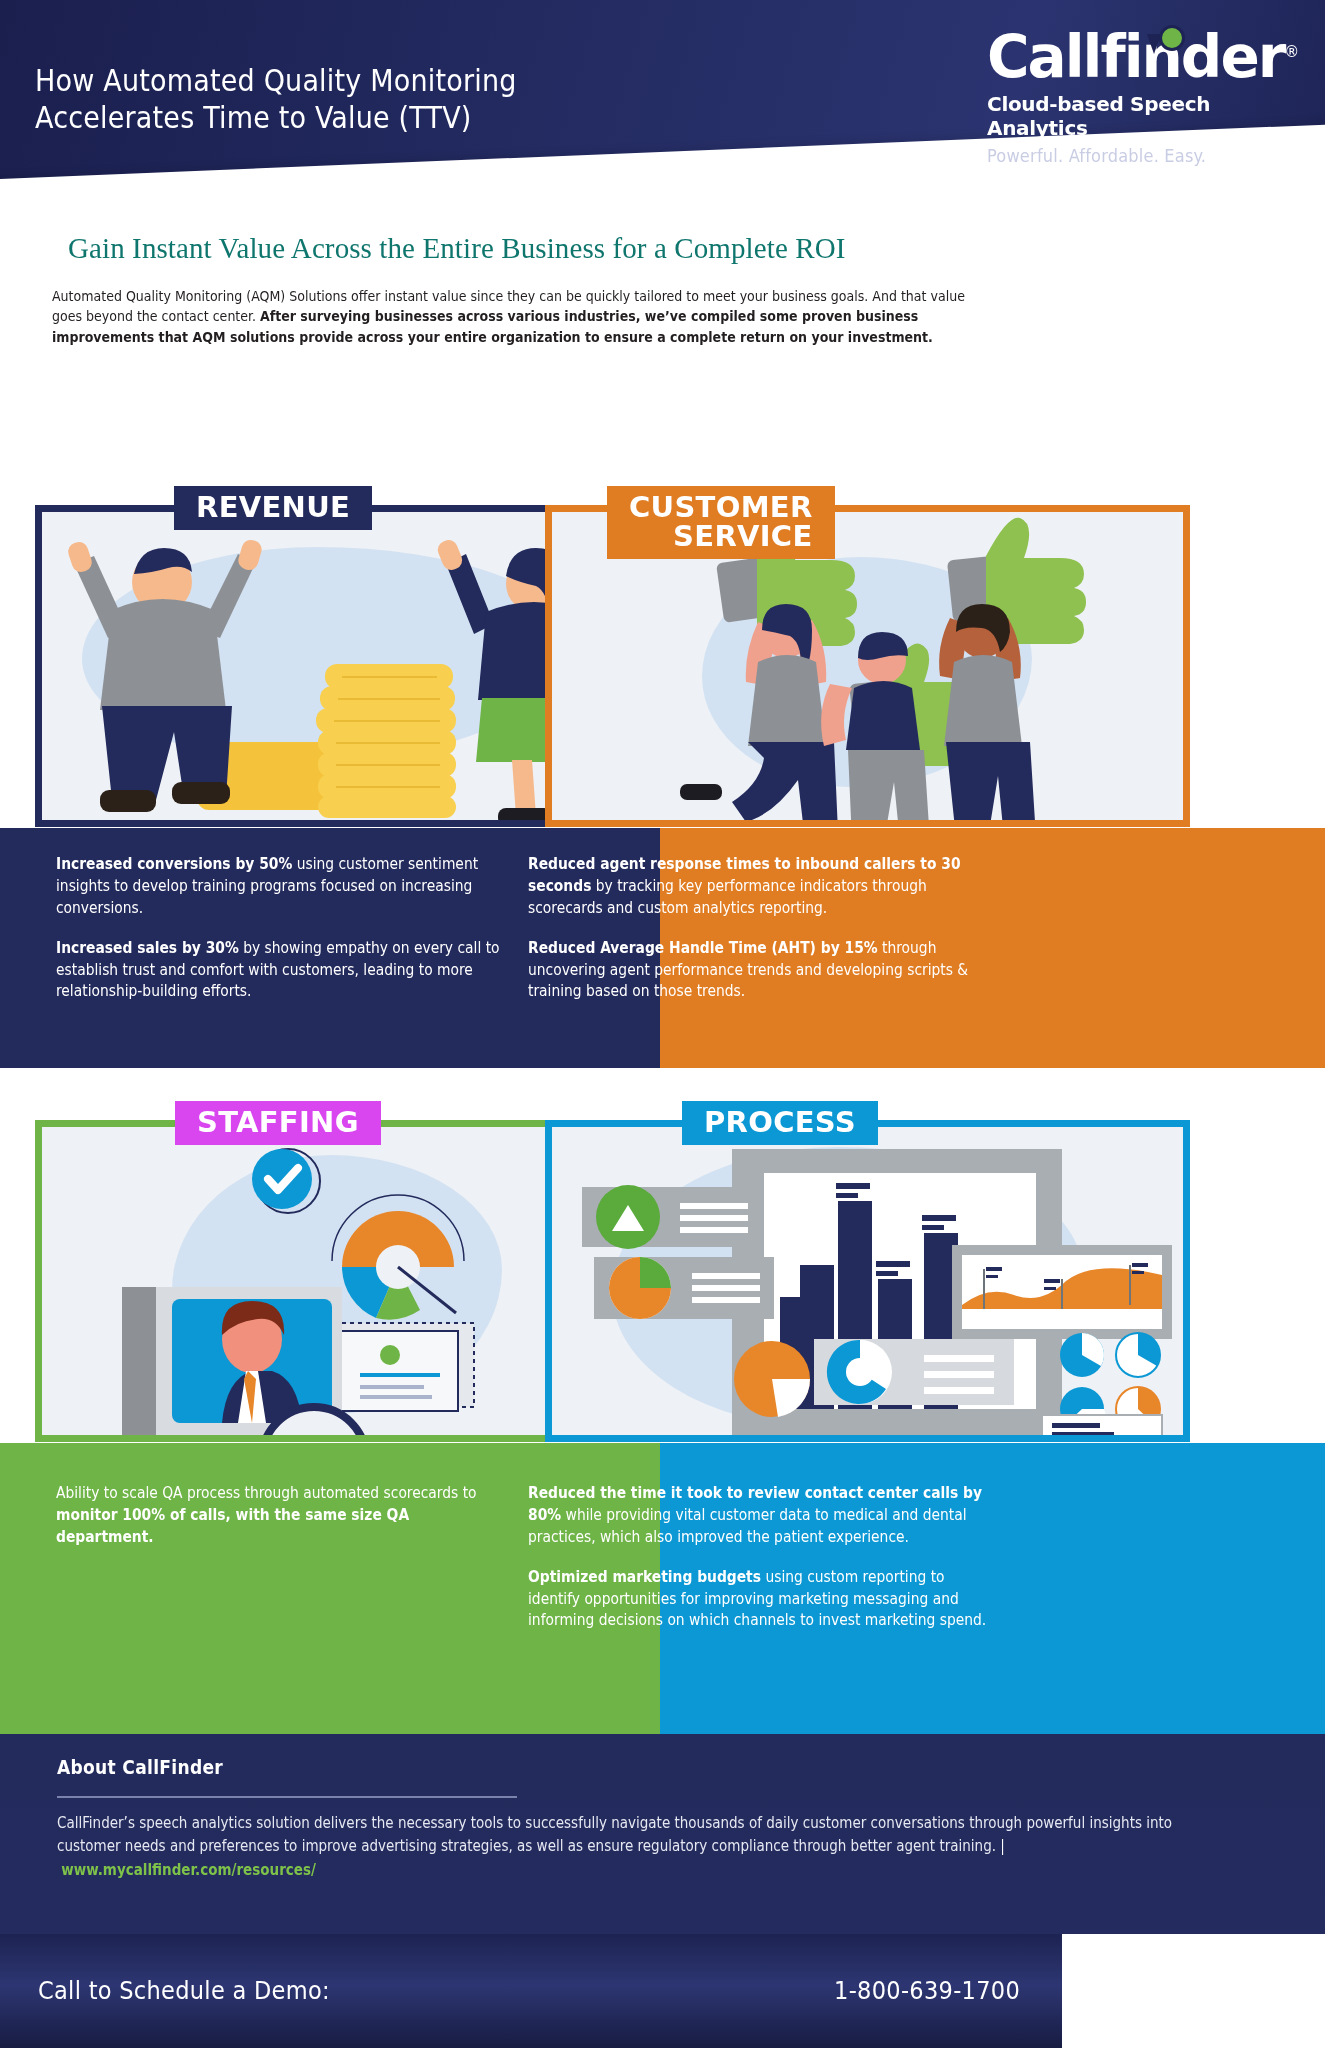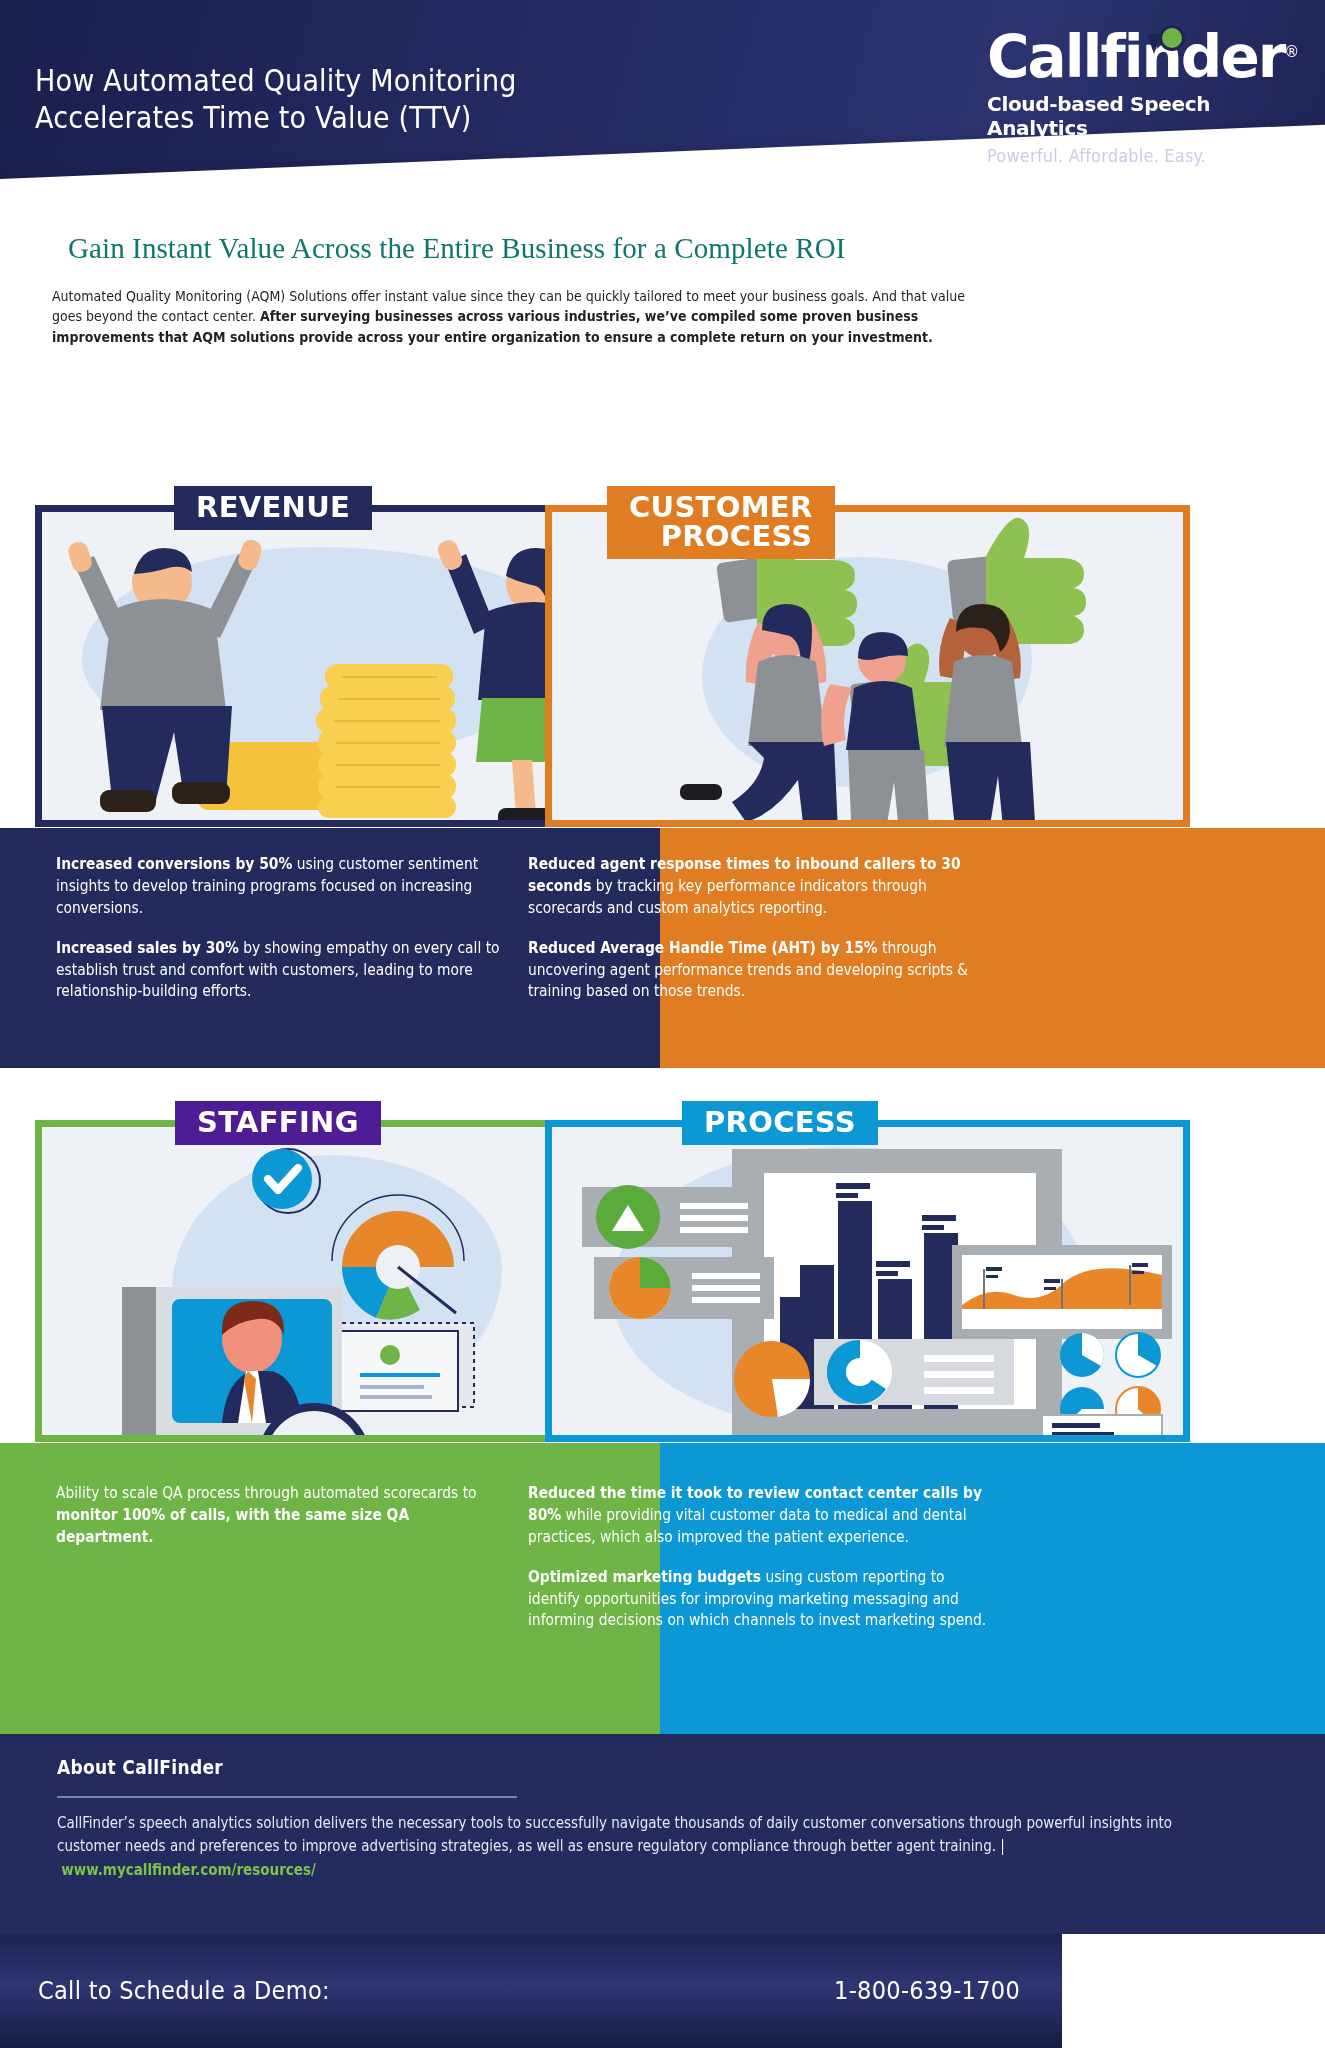--- a/index.html
+++ b/index.html
@@ -271,21 +271,21 @@
         <path d="M456 106 q16 28 12 60 l-22 4 q0 -34 -12 -58z" fill="#b5623c"></path>
         <circle cx="430" cy="122" r="24" fill="#b5623c"></circle>
         <path d="M404 120 q0 -28 26 -28 q28 0 28 28 q-2 14 -10 20 q-4 -22 -18 -24 q-18 -2 -26 4z" fill="#2c2118"></path>
         <path d="M402 150 q30 -14 58 0 l10 84 l-78 0z" fill="#8d9196"></path>
         <path d="M394 230 l84 0 l6 96 l-32 0 l-6 -62 l-10 62 l-32 0z" fill="#232a5c"></path>
         <rect x="396" y="318" width="48" height="16" rx="7" fill="#1c1c22"></rect>
         <rect x="448" y="318" width="48" height="16" rx="7" fill="#1c1c22"></rect>
       </g>
     </svg>
   </div>
-  <div class="badge" style="left:607px; top:486px; background:#e07c22;">CUSTOMER PROCESS</div>
+  <div class="badge" style="left:607px; top:486px; background:#e07c22;">CUSTOMER SERVICE</div>
   <div style="position:absolute; left:660px; top:828px; width:665px; height:240px; background:#e07c22;"></div>
   <div class="textblock" style="left:528px; top:854px; width:460px;">
     <p><b>Reduced agent response times to inbound callers to 30 seconds</b><span> by tracking key performance indicators through scorecards and custom analytics reporting.</span></p>
     <p><b>Reduced Average Handle Time (AHT) by 15%</b><span> through uncovering agent performance trends and developing scripts &amp; training based on those trends.</span></p>
   </div>
 </div>
 
 <div class="panel">
   <div class="img-frame" style="left:35px; top:1120px; width:630px; height:322px; border-width:7px; border-color:#6fb446;">
     <div class="blob" style="left:130px; top:28px; width:330px; height:260px;"></div>
@@ -331,21 +331,21 @@
         <polygon points="246,364 251,375 263,376 254,384 257,396 246,389 235,396 238,384 229,376 241,375"></polygon>
         <polygon points="284,364 289,375 301,376 292,384 295,396 284,389 273,396 276,384 267,376 279,375"></polygon>
       </g>
 
       <circle cx="272" cy="332" r="52" fill="#eef1f5" stroke="#232a5c" stroke-width="8"></circle>
       <rect x="240" y="328" width="66" height="7" fill="#a9b4cc"></rect>
       <rect x="304" y="368" width="60" height="22" rx="8" fill="#232a5c" transform="rotate(42 304 368)"></rect>
       <rect x="330" y="398" width="34" height="22" rx="6" fill="#b8315e" transform="rotate(42 330 398)"></rect>
     </svg>
   </div>
-  <div class="badge" style="left:175px; top:1101px; background:#4c1d95;">STAFFING</div>
+  <div class="badge" style="left:175px; top:1101px; background:#d946ef;">STAFFING</div>
   <div style="position:absolute; left:0; top:1443px; width:660px; height:291px; background:#6fb446;"></div>
   <div class="textblock" style="left:56px; top:1483px; width:450px;">
     <p><span>Ability to scale QA process through automated scorecards to </span><b>monitor 100% of calls, with the same size QA department.</b></p>
   </div>
 </div>
 
 <div class="panel">
   <div class="img-frame" style="left:545px; top:1120px; width:645px; height:322px; border-width:7px; border-color:#0b98d4;">
     <div class="blob" style="left:60px; top:20px; width:470px; height:280px;"></div>
     <svg width="631" height="310" viewBox="0 0 631 310" style="position:absolute;left:0;top:0;">

